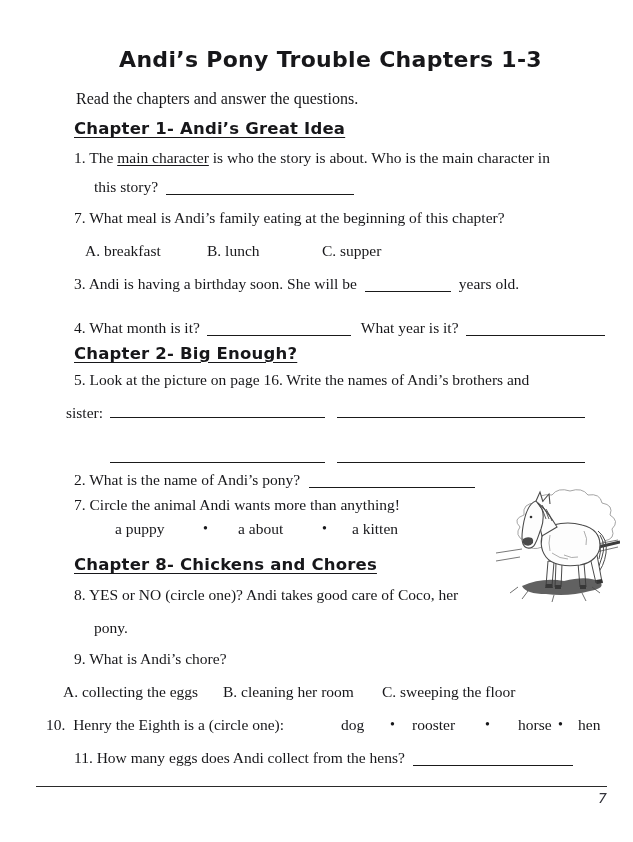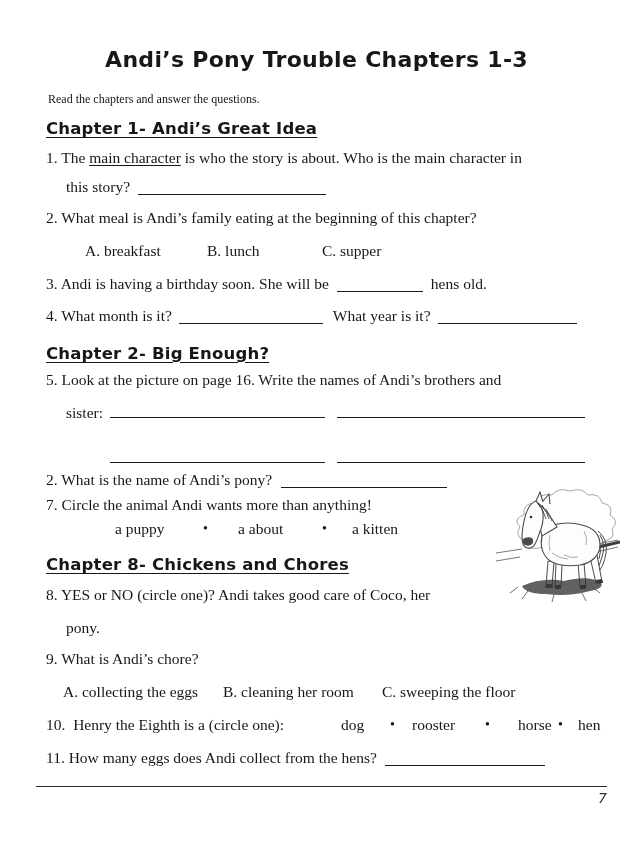--- a/index.html
+++ b/index.html
@@ -8,28 +8,29 @@
     width:633px;height:842px;
     background:#ffffff;
     overflow:hidden;
     font-family:"Liberation Serif", serif;
     color:#17171a;
   }
   .ln{
     position:absolute;left:46px;
     font-size:15.5px;line-height:22px;
     white-space:nowrap;
+    padding-left:28px;
   }
   .title{
     left:0;right:0;text-align:center;
     font-family:"DejaVu Sans", sans-serif;
     font-weight:bold;font-size:22px;line-height:28px;
     letter-spacing:.3px;
   }
-  .intro{font-size:12px;}
+  .intro{font-size:16px;}
   .chap{
     font-family:"DejaVu Sans", sans-serif;
     font-weight:bold;font-size:16.5px;line-height:24px;
     letter-spacing:.2px;
     text-decoration:underline;
     text-underline-offset:3px;
   }
   .indent{left:66px;}
   .u{text-decoration:underline;text-underline-offset:2px;}
   .blank{
@@ -63,32 +64,32 @@
 
   <div class="ln chap" style="top:117px">Chapter 1- Andi’s Great Idea</div>
 
   <div class="ln" style="top:147px">
     <span>1. The </span><span class="u">main character</span><span> is who the story is about. Who is the main character in</span>
   </div>
   <div class="ln indent" style="top:176px">
     <span>this story?</span><span class="blank" style="width:188px;margin-left:8px"></span>
   </div>
 
-  <div class="ln" style="top:207px">2. What meal is Andi’s family eating at the beginning of this chapter?</div>
+  <div class="ln" style="top:207px">7. What meal is Andi’s family eating at the beginning of this chapter?</div>
   <div class="ln" style="top:240px;left:0;width:633px">
     <span class="pos" style="left:85px">A. breakfast</span>
     <span class="pos" style="left:207px">B. lunch</span>
     <span class="pos" style="left:322px">C. supper</span>
   </div>
 
   <div class="ln" style="top:273px">
-    <span>3. Andi is having a birthday soon. She will be</span><span class="blank" style="width:86px;margin:0 8px"></span><span>hens old.</span>
+    <span>3. Andi is having a birthday soon. She will be</span><span class="blank" style="width:86px;margin:0 8px"></span><span>years old.</span>
   </div>
 
-  <div class="ln" style="top:305px">
+  <div class="ln" style="top:317px">
     <span>4. What month is it?</span><span class="blank" style="width:144px;margin-left:7px"></span><span style="margin-left:10px">What year is it?</span><span class="blank" style="width:139px;margin-left:7px"></span>
   </div>
 
   <div class="ln chap" style="top:342px">Chapter 2- Big Enough?</div>
 
   <div class="ln" style="top:369px">5. Look at the picture on page 16. Write the names of Andi’s brothers and</div>
   <div class="ln" style="top:402px;left:0;width:633px">
     <span class="pos" style="left:66px">sister:</span>
     <span class="pos blank" style="left:110px;width:215px"></span>
     <span class="pos blank" style="left:337px;width:248px"></span>

